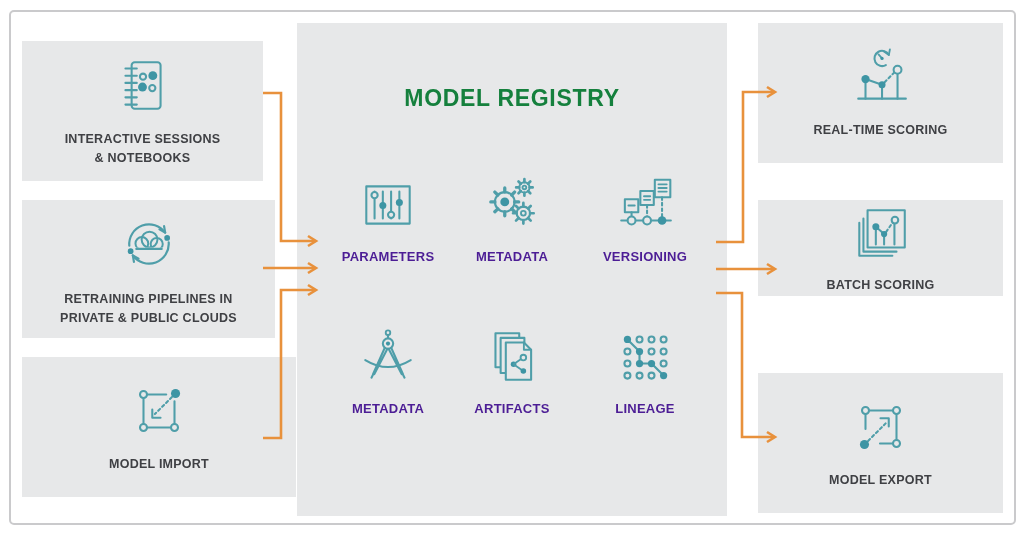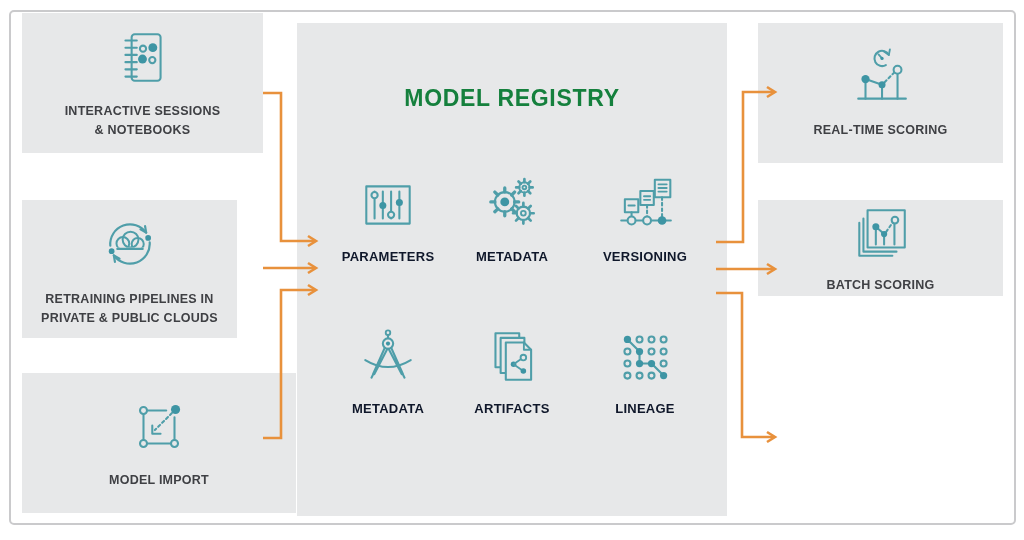--- a/index.html
+++ b/index.html
@@ -9,69 +9,69 @@
          border:2px solid #cacacc;border-radius:5px;}
   .box{position:absolute;background:#e7e8e9;display:flex;flex-direction:column;
        align-items:center;justify-content:center;gap:13px;}
   .box-label{font-weight:bold;font-size:12.5px;line-height:1.5;color:#3f4044;
              text-align:center;white-space:pre-line;letter-spacing:.02em;}
   .center-panel{position:absolute;left:297px;top:23px;width:430px;height:493px;background:#e7e8e9;}
   .title{position:absolute;top:62px;left:0;right:0;text-align:center;
          font-weight:bold;font-size:23px;color:#15803d;letter-spacing:.03em;}
   .feature{position:absolute;width:120px;display:flex;flex-direction:column;
            align-items:center;gap:13px;}
-  .feature-label{font-weight:bold;font-size:13px;color:#0f172a;text-align:left;letter-spacing:.02em;}
+  .feature-label{font-weight:bold;font-size:13px;color:#4c1d95;text-align:left;letter-spacing:.02em;}
   .arrows{position:absolute;left:0;top:0;pointer-events:none;}
   .arrow{fill:none;stroke:#e8913c;stroke-width:2.6;stroke-linejoin:miter;stroke-linecap:butt;}
   
   .st{fill:none;stroke:#4f9ea9;stroke-width:2;stroke-linecap:round;stroke-linejoin:round;}
   .fl{fill:#3e95a4;stroke:none;}
   .kb{fill:#e7e8e9;stroke:#4f9ea9;stroke-width:2;}
   .pg{fill:#e7e8e9;stroke:#4f9ea9;stroke-width:2;stroke-linejoin:round;}
   .dsh{stroke-dasharray:2.6 2.8;}
   .sw21{stroke-width:2.1}.sw26{stroke-width:2.6}.sw32{stroke-width:3.2}.thin{stroke-width:1.8}
 </style>
 </head>
 <body>
 
 <div class="canvas">
   <div class="frame"></div>
 
-  <div class="box" style="left:22px;top:13px;width:241px;height:140px">
+  <div class="box" style="left:22px;top:41px;width:241px;height:140px">
     <svg width="62" height="62" viewBox="0 0 60 60">
       <rect class="st" x="19" y="7" width="28" height="45" rx="3"></rect>
       <path class="st" d="M13,13 H24 M13,20 H24 M13,27 H24 M13,34 H24 M13,41 H24 M13,48 H24"></path>
       <circle class="st" cx="30" cy="21" r="3"></circle>
       <circle class="fl" cx="39.5" cy="20" r="4.3"></circle>
       <circle class="fl" cx="29.5" cy="31" r="4.3"></circle>
       <circle class="st" cx="39" cy="32" r="3"></circle>
     </svg>
     <div class="box-label">INTERACTIVE SESSIONS
 &amp; NOTEBOOKS</div>
   </div>
 
-  <div class="box" style="left:22px;top:200px;width:215px;height:138px">
+  <div class="box" style="left:22px;top:200px;width:253px;height:138px">
     <svg width="66" height="66" viewBox="0 0 60 60">
       <path class="st" d="M12.1,31.6 A18,18 0 0 1 44.7,19.7"></path>
       <path class="st" d="M43.7,13.8 L44.7,19.7 L39.5,16.7"></path>
       <path class="st" d="M47.9,28.4 A18,18 0 0 1 15.3,40.3"></path>
       <path class="st" d="M16.3,46.2 L15.3,40.3 L20.5,43.3"></path>
       <circle class="fl" cx="46.5" cy="24.5" r="2.6"></circle>
       <circle class="fl" cx="13.3" cy="36.5" r="2.6"></circle>
       <circle class="st thin" cx="23.5" cy="29.5" r="5.8"></circle>
       <circle class="st thin" cx="30.5" cy="26" r="7.2"></circle>
       <circle class="st thin" cx="37" cy="30" r="5.5"></circle>
       <rect fill="#e7e8e9" stroke="none" x="16.8" y="33.3" width="26.4" height="6.6"></rect>
       <path class="st" d="M18.5,34.5 H41.5"></path>
     </svg>
     <div class="box-label">RETRAINING PIPELINES IN
 PRIVATE &amp; PUBLIC CLOUDS</div>
   </div>
 
-  <div class="box" style="left:22px;top:373px;width:274px;height:140px">
+  <div class="box" style="left:22px;top:357px;width:274px;height:140px">
     <svg width="62" height="62" viewBox="0 0 60 60">
       <path class="st" d="M18.4,14 H37 M45,20.5 V42.6 M15,17.4 V42.6 M18.4,46 H41.6"></path>
       <path class="st dsh" d="M42.5,16.5 L26,33"></path>
       <path class="st" d="M23.5,28.5 V36.5 H31.5"></path>
       <circle class="kb" cx="15" cy="14" r="3.4"></circle>
       <circle class="kb" cx="15" cy="46" r="3.4"></circle>
       <circle class="kb" cx="45" cy="46" r="3.4"></circle>
       <circle class="fl" cx="46" cy="13" r="4.4"></circle>
     </svg>
     <div class="box-label">MODEL IMPORT</div>
@@ -202,20 +202,32 @@
       <path class="st" d="M25,42 V26 M33,42 V32.5 M43,42 V21"></path>
       <path class="st" d="M25,25 L33,32"></path>
       <path class="st dsh" d="M35,29.8 L41.5,20.5"></path>
       <circle class="fl" cx="25" cy="25" r="3.4"></circle>
       <circle class="fl" cx="33" cy="32" r="3"></circle>
       <circle class="kb" cx="43.5" cy="18.5" r="3.2"></circle>
     </svg>
     <div class="box-label">BATCH SCORING</div>
   </div>
 
+  <div class="box" style="left:758px;top:373px;width:245px;height:140px">
+    <svg width="62" height="62" viewBox="0 0 60 60">
+      <path class="st" d="M18.4,14 H41.6 M45,17.4 V42.6 M15,17.4 V32 M29,46 H41.6"></path>
+      <path class="st dsh" d="M17.5,43.5 L34.5,26.5"></path>
+      <path class="st" d="M29.5,21.5 H37.5 V29.5"></path>
+      <circle class="kb" cx="15" cy="14" r="3.4"></circle>
+      <circle class="kb" cx="45" cy="14" r="3.4"></circle>
+      <circle class="kb" cx="45" cy="46" r="3.4"></circle>
+      <circle class="fl" cx="14" cy="47" r="4.4"></circle>
+    </svg>
+    <div class="box-label">MODEL EXPORT</div>
+  </div>
 
   <svg class="arrows" width="1024" height="540" viewBox="0 0 1024 540">
     <g>
       <path class="arrow" d="M263,93 H281 V241 H314"></path>
       <path class="arrow" d="M308,236 L316,241 L308,246"></path>
     </g>
     <g>
       <path class="arrow" d="M263,268 H314"></path>
       <path class="arrow" d="M308,263 L316,268 L308,273"></path>
     </g>

